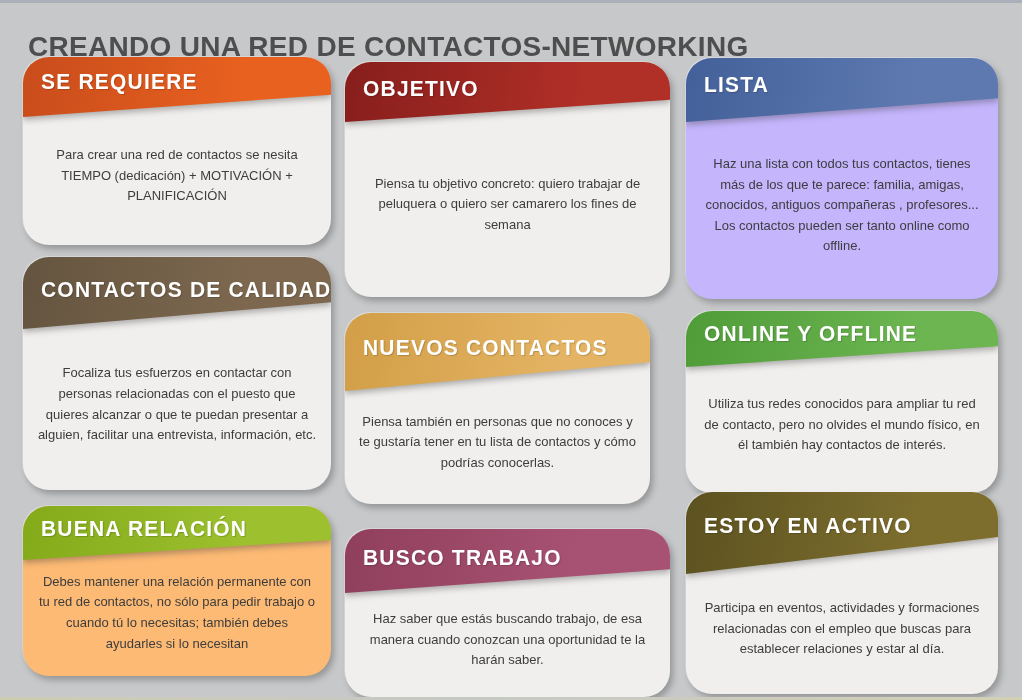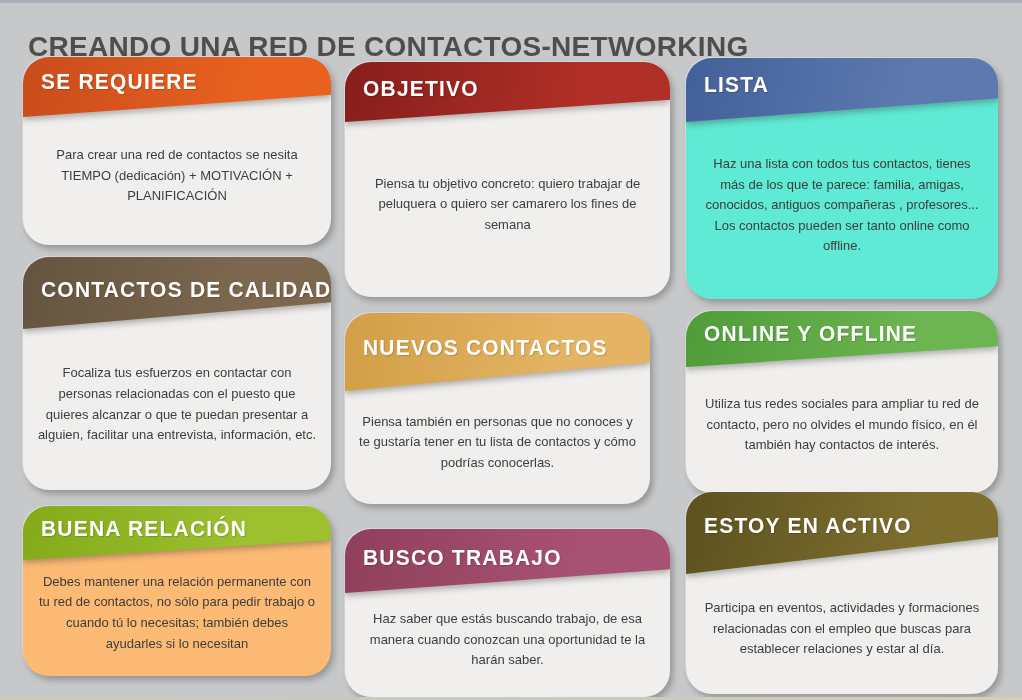--- a/index.html
+++ b/index.html
@@ -85,21 +85,21 @@
     <div class="hdr-wrap">
         <div class="hdr">
       <span class="hdr-label">OBJETIVO</span>
     </div>
       </div>
     <div class="bod">
       <p>Piensa tu objetivo concreto: quiero trabajar de peluquera o quiero ser camarero los fines de semana</p>
     </div>
   </div>
 
-  <div class="card c3" style="background: #5eead4; --h1: #44609a; --h2: #5d79b0;">
+  <div class="card c3" style="background: #c4b5fd; --h1: #44609a; --h2: #5d79b0;">
     <div class="hdr-wrap">
         <div class="hdr">
       <span class="hdr-label">LISTA</span>
     </div>
       </div>
     <div class="bod">
       <p>Haz una lista con todos tus contactos, tienes más de los que te parece: familia, amigas, conocidos, antiguos compañeras , profesores... Los contactos pueden ser tanto online como offline.</p>
     </div>
   </div>
 
@@ -125,21 +125,21 @@
     </div>
   </div>
 
   <div class="card c6" style="background: rgb(240, 239, 237); justify-content: flex-end; --h1: #4f9c38; --h2: #6cb551;">
     <div class="hdr-wrap">
         <div class="hdr">
       <span class="hdr-label">ONLINE Y OFFLINE</span>
     </div>
       </div>
     <div class="bod">
-      <p>Utiliza tus redes sociales para ampliar tu red de contacto, pero no olvides el mundo físico, en él también hay contactos de interés.</p>
+      <p>Utiliza tus redes conocidos para ampliar tu red de contacto, pero no olvides el mundo físico, en él también hay contactos de interés.</p>
     </div>
   </div>
 
   <div class="card c7" style="background: #fdba74; --h1: #84aa1a; --h2: #9cc02e;">
     <div class="hdr-wrap">
         <div class="hdr">
       <span class="hdr-label">BUENA RELACIÓN</span>
     </div>
       </div>
     <div class="bod">

